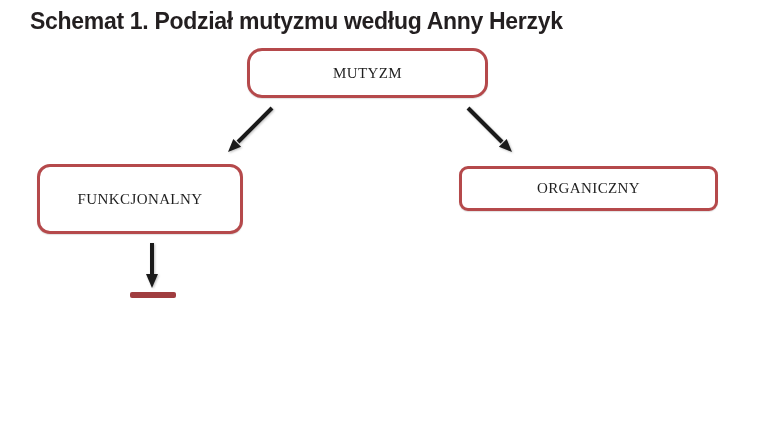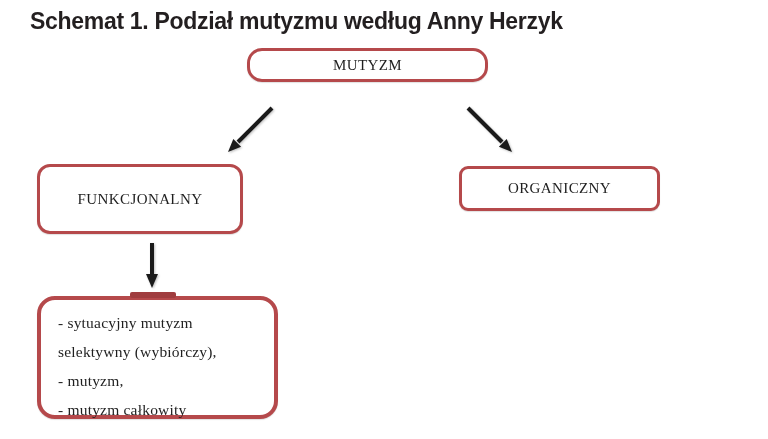--- a/index.html
+++ b/index.html
@@ -43,30 +43,30 @@
     display:flex;
     flex-direction:column;
     align-items:center;
     justify-content:center;
     text-align:center;
     font-size:15px;
     letter-spacing:0.4px;
     box-shadow:0 1px 1px rgba(0,0,0,0.12);
   }
   .node-mutyzm{
-    left:247px; top:48px; width:241px; height:34px;
+    left:247px; top:48px; width:241px; height:50px;
     border-radius:15px;
   }
   .node-funkcjonalny{
     left:37px; top:164px; width:206px; height:70px;
     border-radius:13px;
     line-height:27px;
   }
   .node-organiczny{
-    left:459px; top:166px; width:201px; height:45px;
+    left:459px; top:166px; width:259px; height:45px;
     border-radius:9px;
   }
   .node-types{
     left:37px; top:296px; width:241px; height:123px;
     border:4px solid var(--box-border);
     border-radius:18px;
     align-items:flex-start;
     justify-content:flex-start;
     text-align:left;
     padding:8px 10px 8px 17px;
@@ -123,20 +123,14 @@
   <div class="node node-funkcjonalny">
     <span>FUNKCJONALNY</span>
   </div>
 
   <div class="node node-organiczny">
     <span>ORGANICZNY</span>
   </div>
 
   <div class="connector-segment"></div>
 
-  <div class="node node-types">
-    <span class="type-line">- sytuacyjny mutyzm</span>
-    <span class="type-line">selektywny (wybiórczy),</span>
-    <span class="type-line">- mutyzm,</span>
-    <span class="type-line">- mutyzm całkowity</span>
-  </div>
 
 </div>
 
 </body></html>

